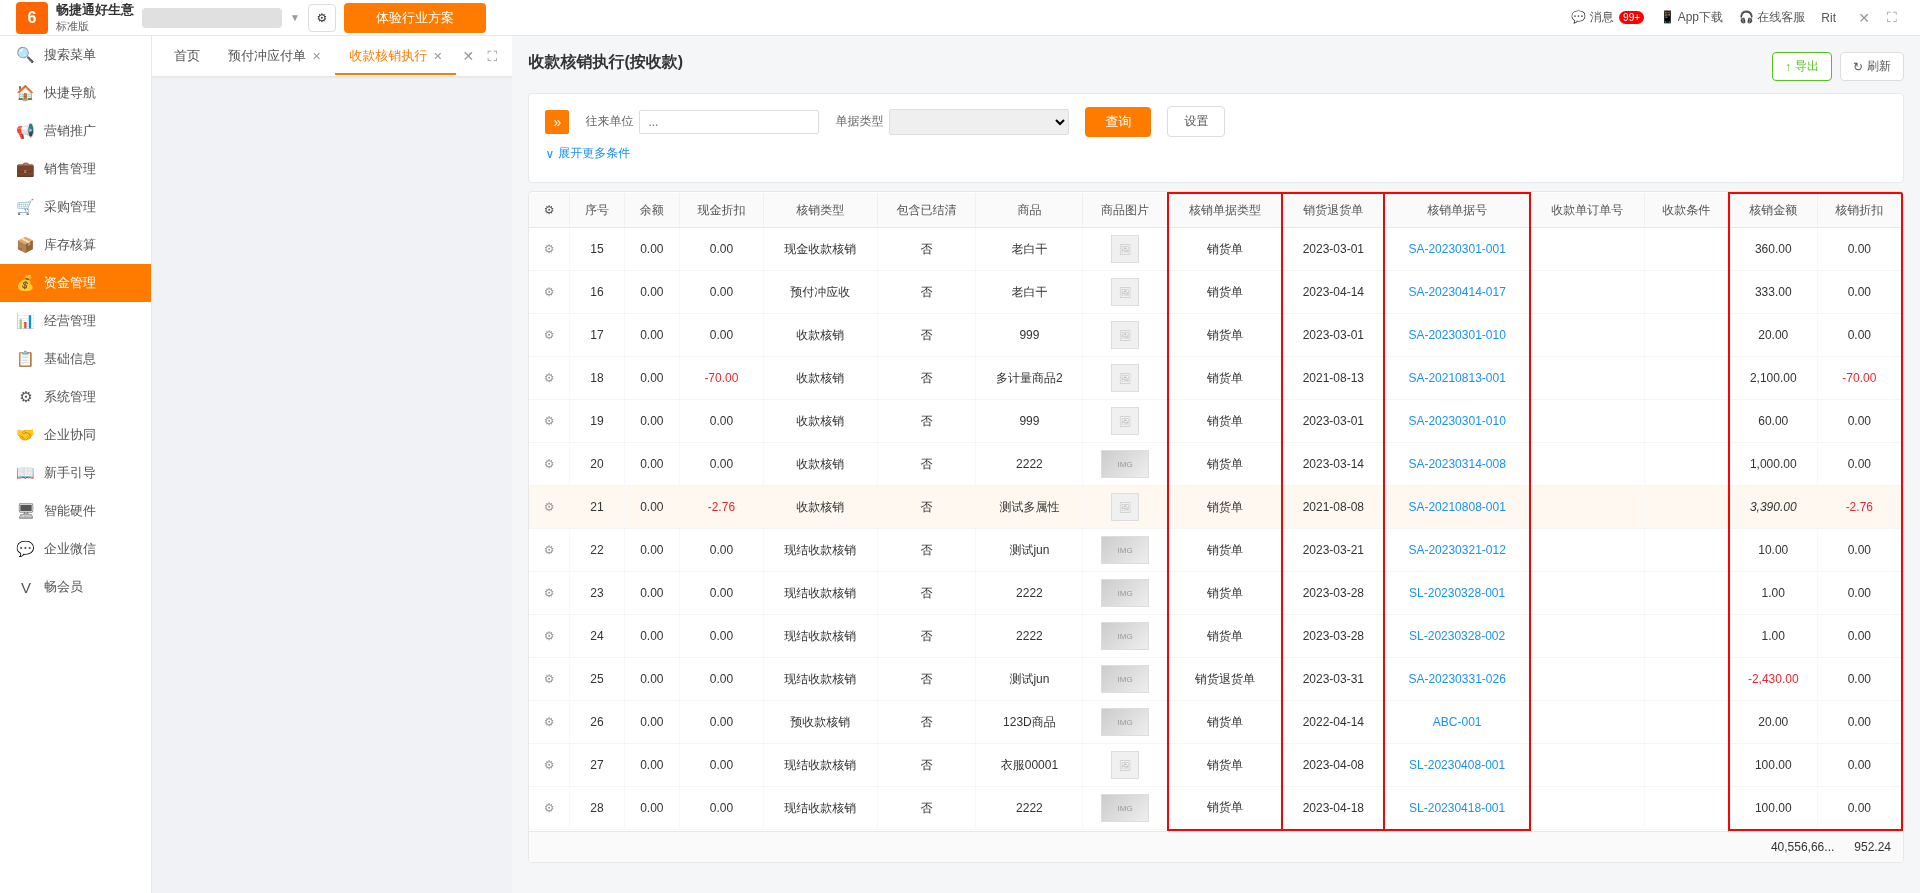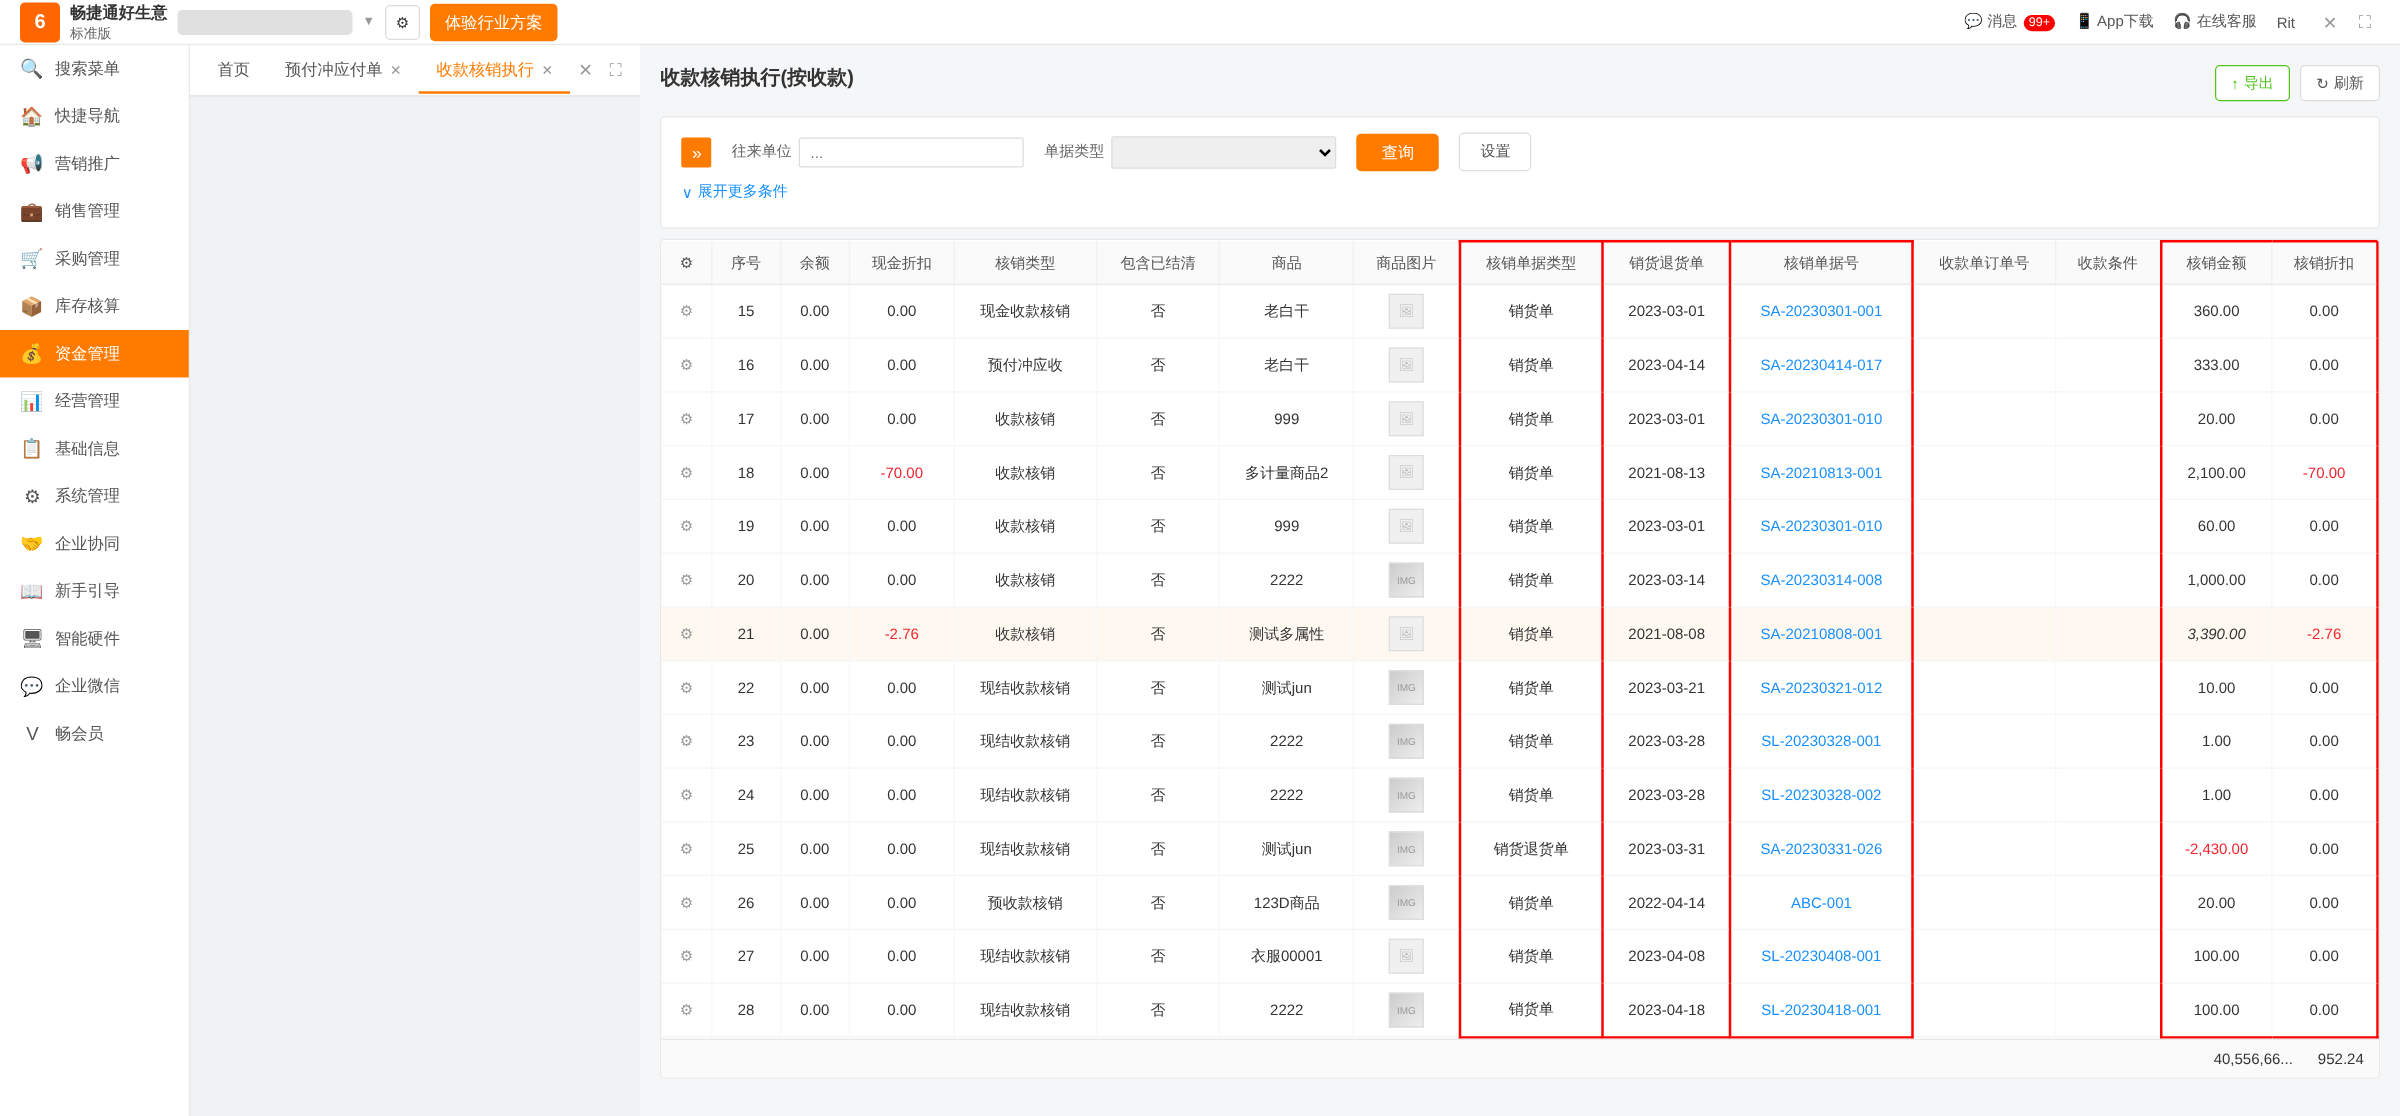--- a/index.html
+++ b/index.html
@@ -15,21 +15,21 @@
     .page-content { flex: 1; padding: 16px; overflow: auto; background: #f5f6f8; }
 
     
     .top-bar-left { display: flex; align-items: center; gap: 8px; }
     .brand-logo { width: 32px; height: 32px; background: #f60; border-radius: 4px; display: flex; align-items: center; justify-content: center; color: white; font-weight: bold; font-size: 16px; }
     .brand-name { font-size: 11px; color: #666; }
     .brand-name-main { font-size: 13px; color: #333; font-weight: bold; }
     .top-bar-blurred { width: 140px; height: 20px; background: #e0e0e0; border-radius: 4px; }
     .dropdown-icon { color: #999; font-size: 10px; }
     .gear-btn { width: 28px; height: 28px; border: 1px solid #ddd; border-radius: 4px; display: flex; align-items: center; justify-content: center; cursor: pointer; background: #fff; }
-    .exp-btn { background: #ff7b00; color: white; border: none; padding: 6px 12px; border-radius: 4px; font-size: 13px; cursor: pointer; }
+    .exp-btn { background: #ff7b00; color: white; border: none; padding: 6px 32px; border-radius: 4px; font-size: 13px; cursor: pointer; }
     .top-bar-right { display: flex; align-items: center; gap: 16px; color: #555; font-size: 12px; }
     .badge-red { background: #f00; color: white; border-radius: 8px; font-size: 10px; padding: 1px 4px; margin-left: 2px; }
     .sidebar-item { display: flex; align-items: center; gap: 8px; padding: 10px 16px; cursor: pointer; color: #555; font-size: 13px; transition: background 0.15s; }
     .sidebar-item.active { background: #ff7b00; color: white; border-radius: 0; }
     .sidebar-icon { font-size: 15px; width: 20px; text-align: center; }
 
     
     .tab { display: flex; align-items: center; gap: 6px; padding: 8px 14px; cursor: pointer; font-size: 13px; color: #555; border-bottom: 2px solid transparent; margin-bottom: -2px; font-family: Liberation Serif, serif; }
     .tab.active { color: #ff7b00; border-bottom: 2px solid #ff7b00; }
     .tab-close { font-size: 11px; color: #999; cursor: pointer; }
@@ -71,21 +71,21 @@
 
     
     .table-footer { background: #fafafa; border-top: 1px solid #e8e8e8; padding: 8px 12px; display: flex; justify-content: flex-end; gap: 20px; font-size: 12px; color: #333; font-weight: 500; }
 
     
     .col-gear { width: 40px; }
     .gear-icon { cursor: pointer; color: #999; }
 
     
     .img-placeholder { width: 28px; height: 28px; background: #f0f0f0; border: 1px solid #ddd; display: inline-flex; align-items: center; justify-content: center; color: #bbb; font-size: 10px; }
-    .img-small { width: 28px; height: 28px; background: linear-gradient(135deg, #ccc 0%, #eee 100%); border: 1px solid #ddd; display: inline-flex; align-items: center; justify-content: center; font-size: 8px; color: #999; }
+    .img-small { width: 48px; height: 28px; background: linear-gradient(135deg, #ccc 0%, #eee 100%); border: 1px solid #ddd; display: inline-flex; align-items: center; justify-content: center; font-size: 8px; color: #999; }
 
     .window-controls { display: flex; align-items: center; gap: 4px; }
     .win-btn { width: 24px; height: 24px; border: none; background: none; cursor: pointer; color: #999; font-size: 14px; }
   </style>
 </head>
 <body>
 
 <div class="app-wrapper">
 
   <div class="top-bar">

